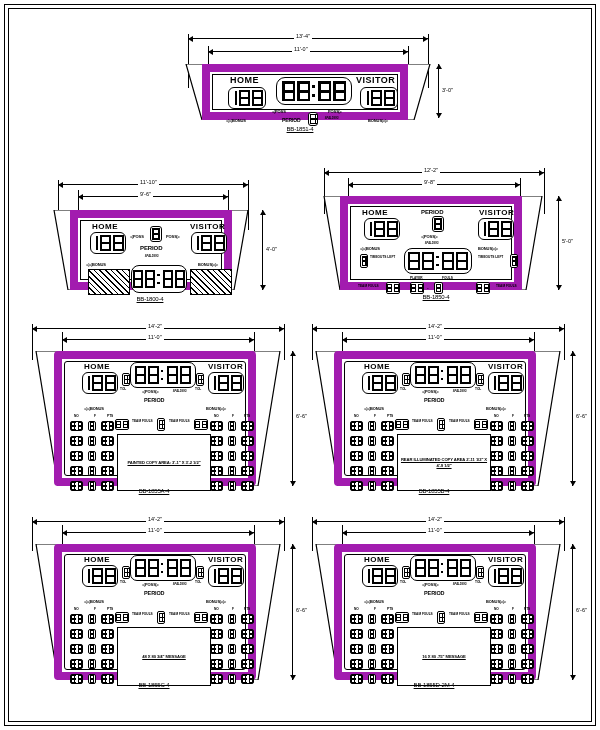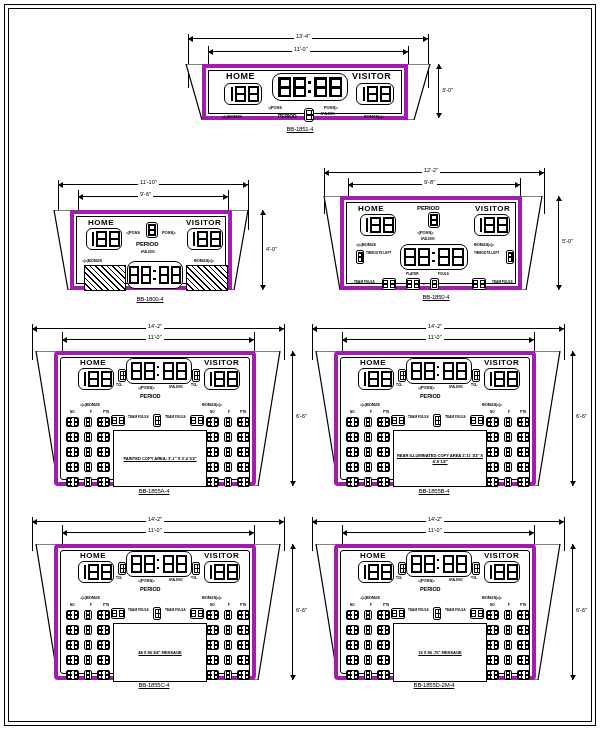--- a/index.html
+++ b/index.html
@@ -16,21 +16,21 @@
   .dimh:before{left:0;border-right:5px solid #000;}
   .dimh:after{right:0;border-left:5px solid #000;}
   .dimv{position:absolute;width:1px;background:#000;}
   .dimv:before,.dimv:after{content:"";position:absolute;left:-2.5px;width:0;height:0;border-left:3px solid transparent;border-right:3px solid transparent;}
   .dimv:before{top:0;border-bottom:5px solid #000;}
   .dimv:after{bottom:0;border-top:5px solid #000;}
   .dimlbl{position:absolute;font-size:5.5px;background:#fff;padding:0 2px;white-space:nowrap;line-height:6px;}
   .ext{position:absolute;width:1px;background:#000;}
 
   
-  .board{position:absolute;border:4px solid #a21caf;background:#fff;box-sizing:border-box;}
+  .board{position:absolute;border:8px solid #a21caf;background:#fff;box-sizing:border-box;}
   .board-inner{position:absolute;inset:2px;border:1px solid #000;box-sizing:border-box;}
   .wingL,.wingR{position:absolute;}
   .wingL svg,.wingR svg{display:block;}
 
   .model{position:absolute;font-size:6px;text-align:center;width:140px;text-decoration:underline;letter-spacing:-0.2px;}
   .digbox{position:absolute;border:1.5px solid #000;border-radius:6px;background:#fff;box-sizing:border-box;display:flex;align-items:center;justify-content:center;gap:2px;}
   .seg{position:relative;display:inline-block;}
   .seg i{position:absolute;background:#000;display:block;}
   .ttl{position:absolute;font-weight:bold;letter-spacing:0.5px;white-space:nowrap;}
   .sm{position:absolute;font-size:4px;font-weight:bold;white-space:nowrap;letter-spacing:-0.1px;}

